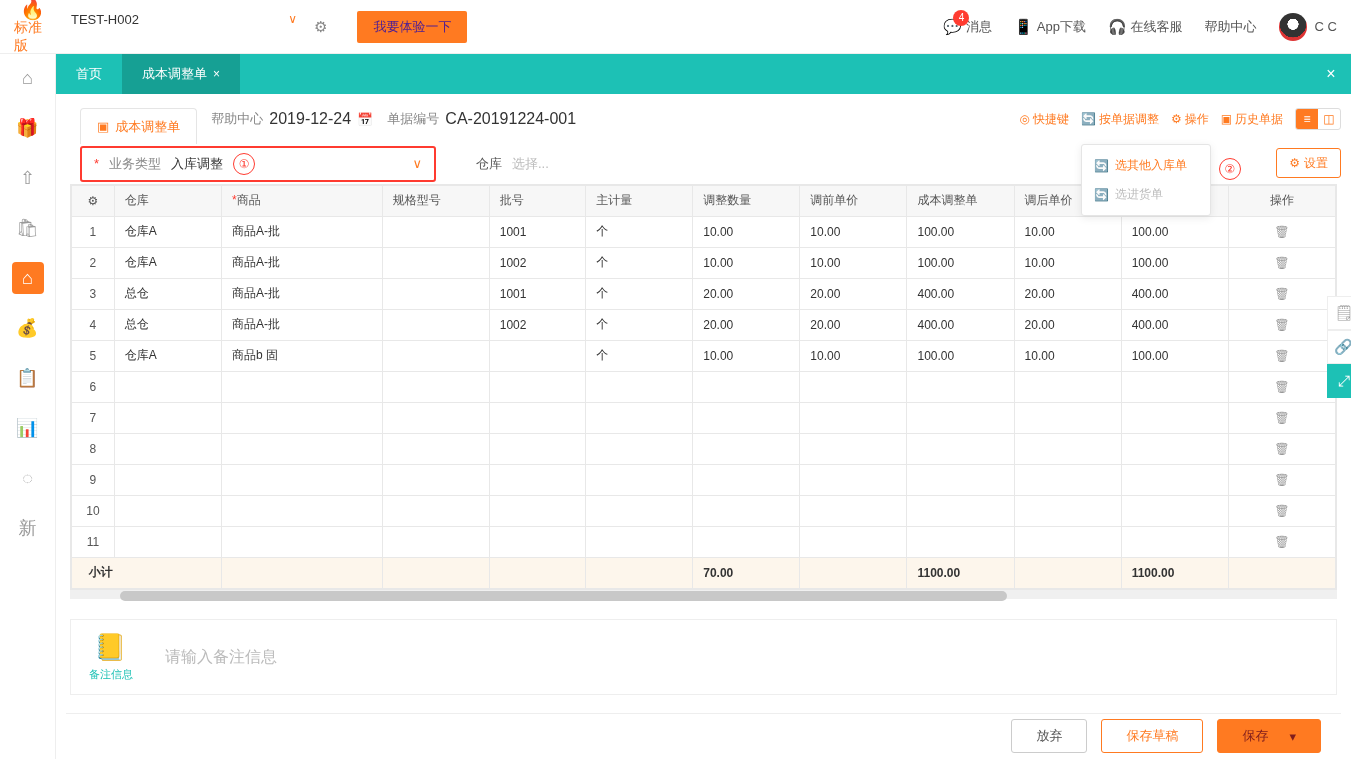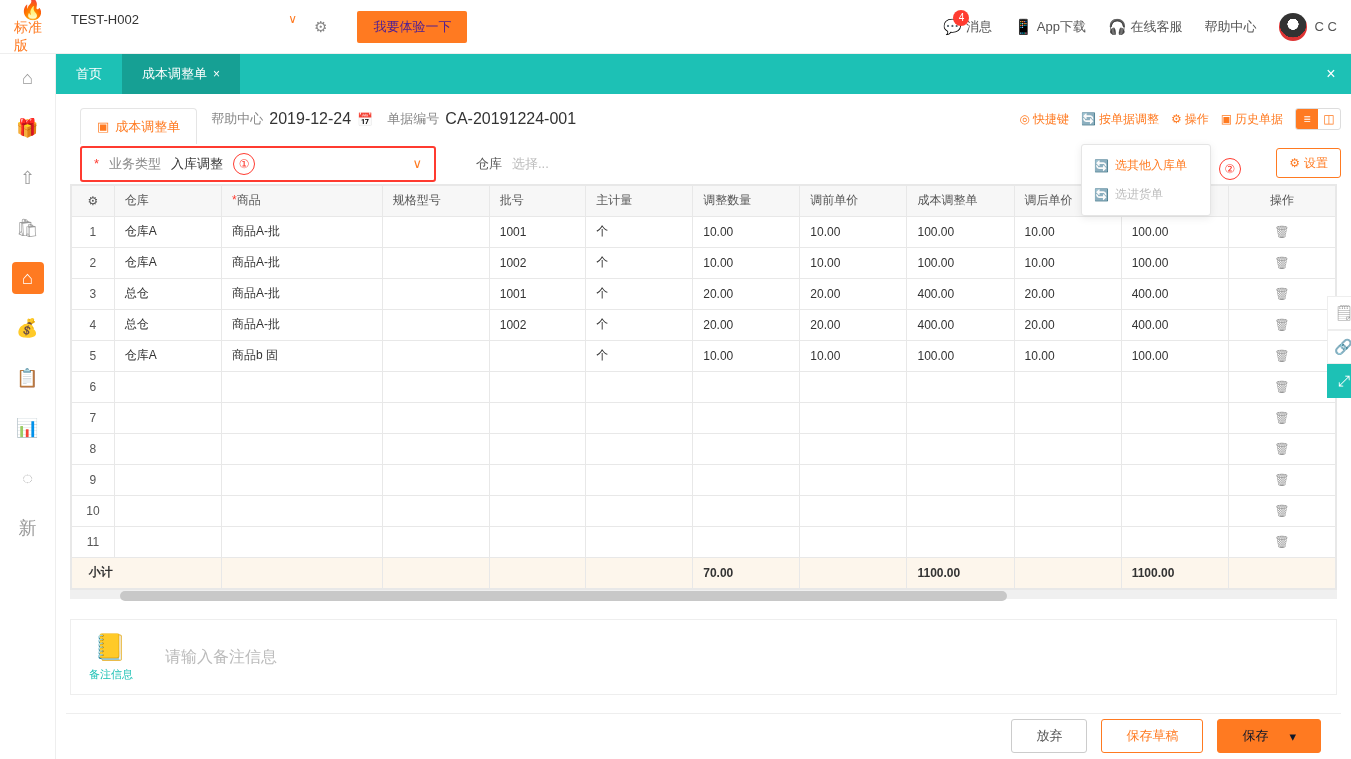--- a/index.html
+++ b/index.html
@@ -78,21 +78,21 @@
 .hscroll .thumb{position:absolute;left:50px;top:1px;height:10px;width:70%;background:#c8c8c8;border-radius:5px;}
 .remark-box{margin:20px 4px 0;display:flex;border:1px solid #eee;}
 .remark-left{width:80px;display:flex;flex-direction:column;align-items:center;justify-content:center;padding:12px 0;color:#1dc1b5;font-size:11px;gap:4px;}
 .remark-left .ric{font-size:26px;}
 .remark-input{flex:1;border:none;padding:18px 14px;font-size:16px;color:#0f766e;outline:none;}
 .remark-input::placeholder{color:#bbb;}
 .footer{border-top:1px solid #eee;height:60px;display:flex;align-items:center;justify-content:flex-end;gap:14px;padding-right:20px;margin-top:18px;}
 .btn{height:34px;padding:0 24px;border-radius:3px;font-size:13px;cursor:pointer;display:flex;align-items:center;gap:4px;}
 .btn-plain{background:#fff;border:1px solid #ccc;color:#555;}
 .btn-outline{background:#fff;border:1px solid #ff7a21;color:#ff7a21;}
-.btn-primary{background:#ff7a21;border:1px solid #ff7a21;color:#0f172a;gap:21px;}
+.btn-primary{background:#ff7a21;border:1px solid #ff7a21;color:#7f1d1d;gap:21px;}
 .right-rail{position:absolute;right:-10px;top:202px;display:flex;flex-direction:column;gap:0;}
 .right-rail .rbtn{width:34px;height:34px;background:#fff;border:1px solid #eee;display:flex;align-items:center;justify-content:center;color:#999;font-size:15px;}
 .right-rail .rbtn.on{background:#1dc1b5;color:#fff;border-color:#1dc1b5;}
 </style>
 </head>
 <body>
 
 <div class="topbar">
   <div class="logo">
     <span class="logo-icon">🔥</span>

